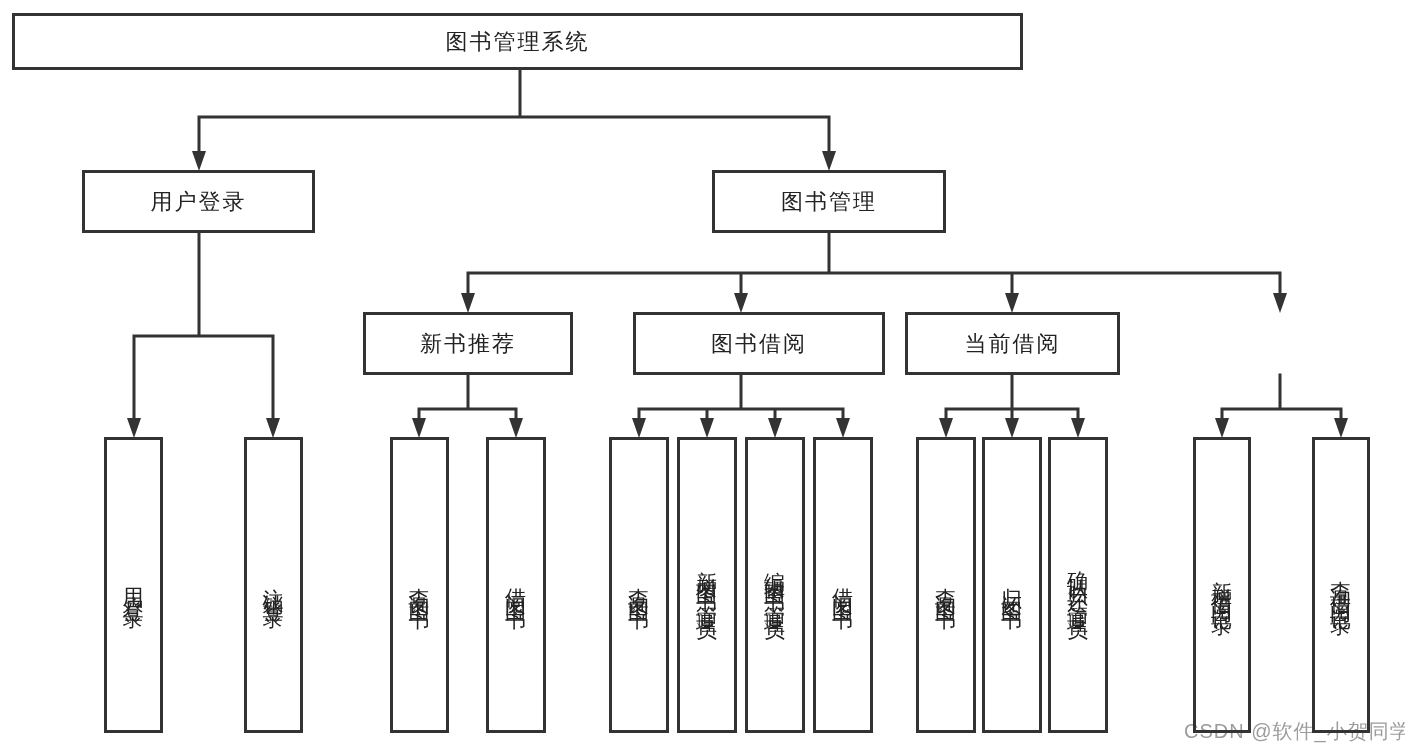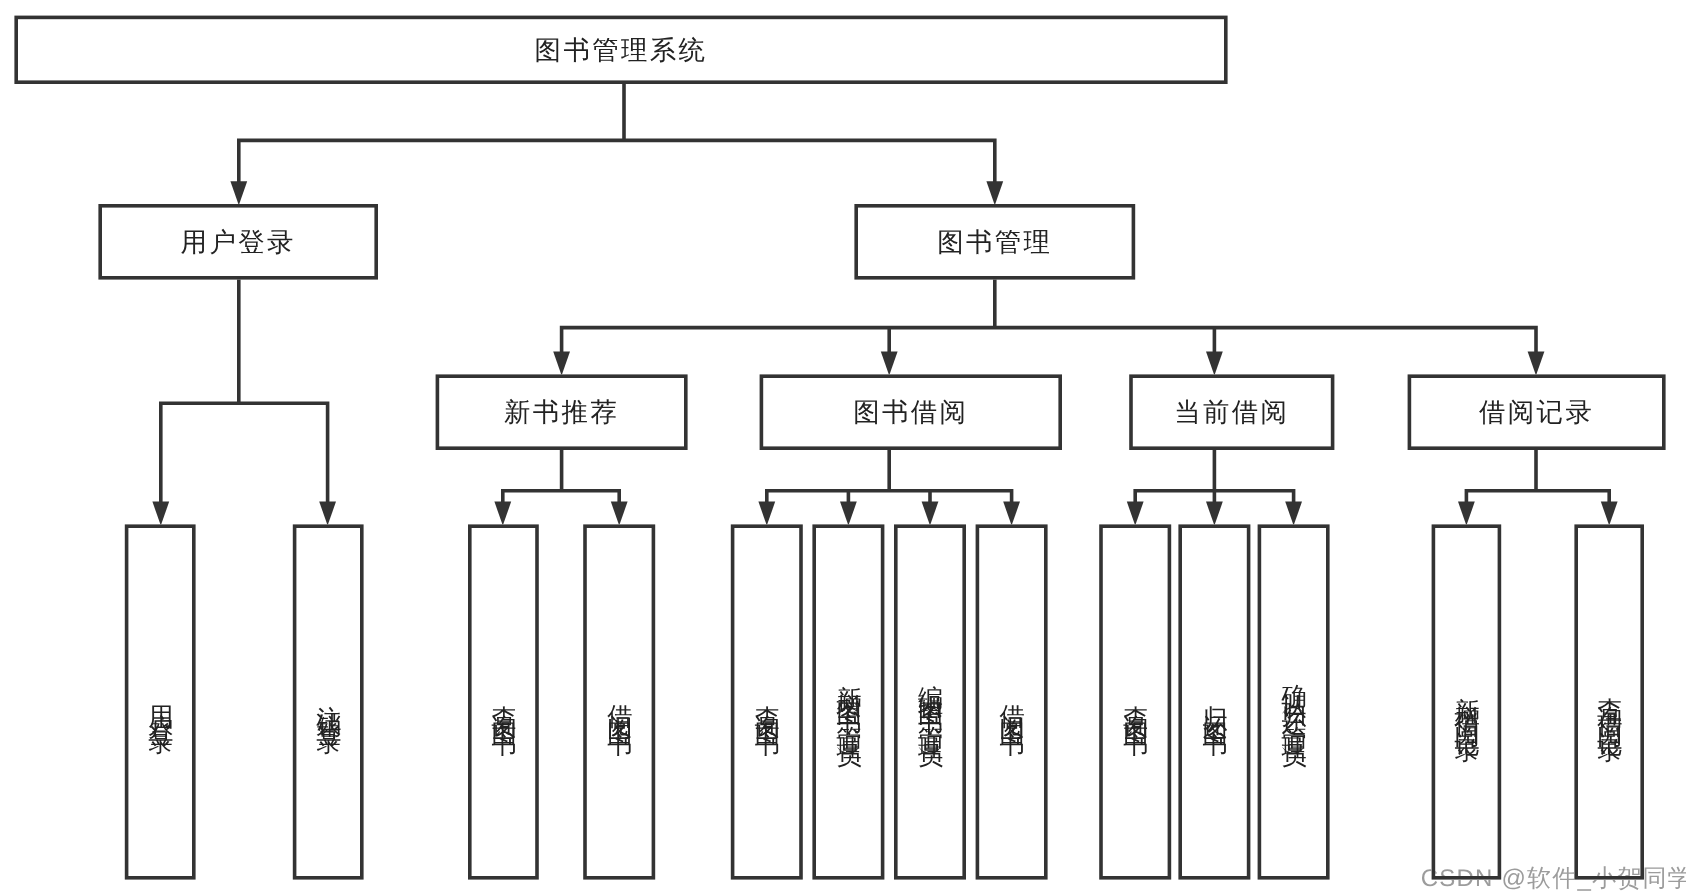--- a/index.html
+++ b/index.html
@@ -111,25 +111,22 @@
   <div class="box hbox" style="left:712px; top:170px; width:234px; height:63px;justify-content:center;">
     <span>图书管理</span>
   </div>
 
   <div class="box hbox" style="left:363px; top:312px; width:210px; height:63px;">
     <span>新书推荐</span>
   </div>
   <div class="box hbox" style="left:633px; top:312px; width:252px; height:63px;">
     <span>图书借阅</span>
   </div>
-  <div class="box hbox" style="left:905px; top:312px; width:171px; height:63px;margin-left:36px;">
+  <div class="box hbox" style="left:905px; top:312px; width:215px; height:63px;">
     <span>当前借阅</span>
-  </div>
-  <div class="box hbox" style="left:1173px; top:312px; width:215px; height:63px;">
-    <span>借阅记录</span>
   </div>
 
   <div class="box vbox" style="left:104px; top:437px; width:59px; height:296px;">
     <span class="vlabel">用户登录</span>
   </div>
   <div class="box vbox" style="left:244px; top:437px; width:59px; height:296px;">
     <span class="vlabel">注销登录</span>
   </div>
 
   <div class="box vbox" style="left:390px; top:437px; width:59px; height:296px;">

